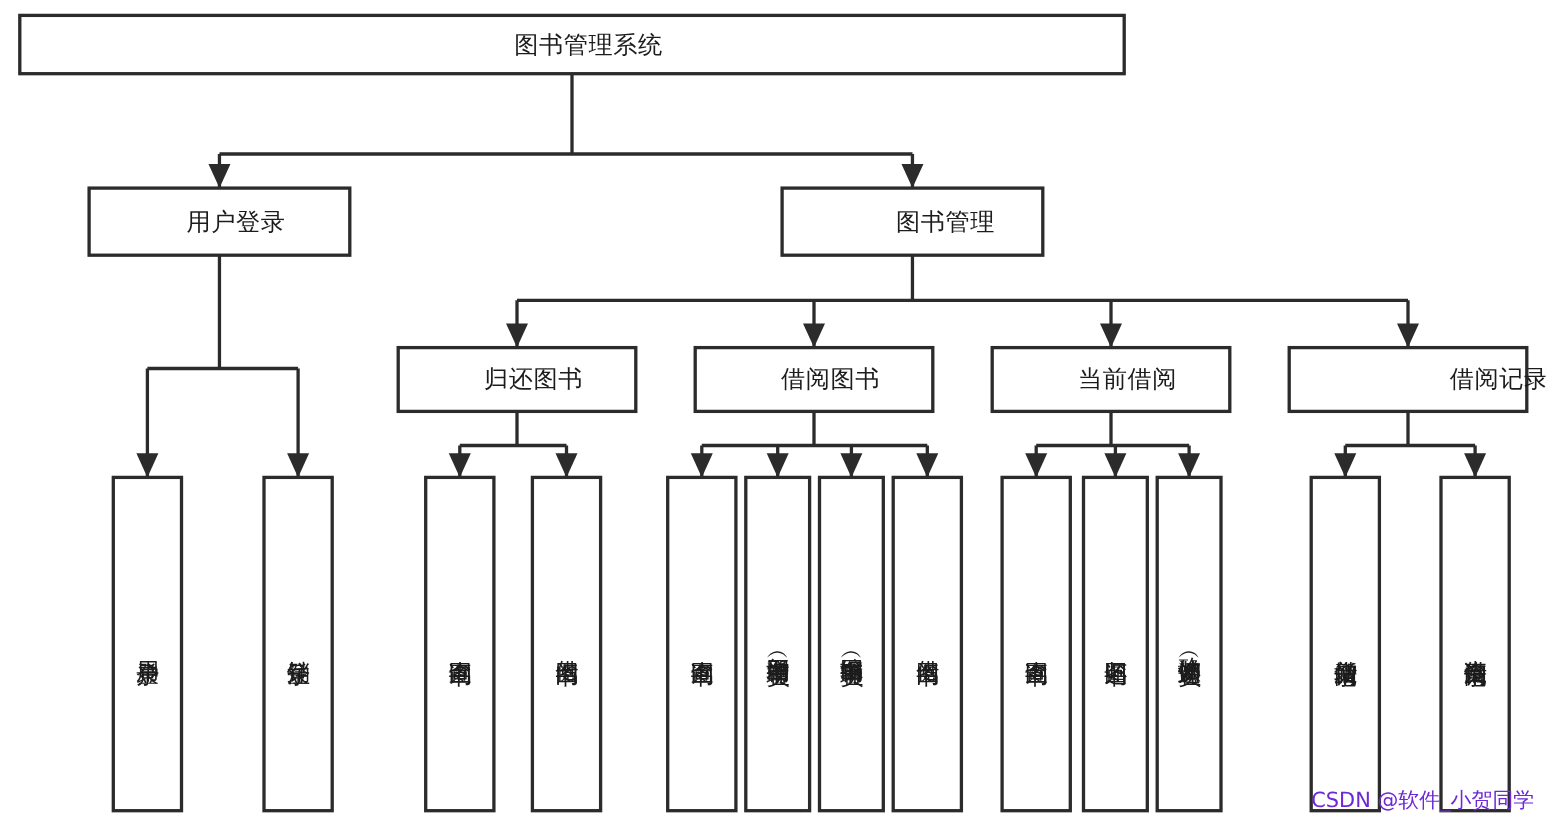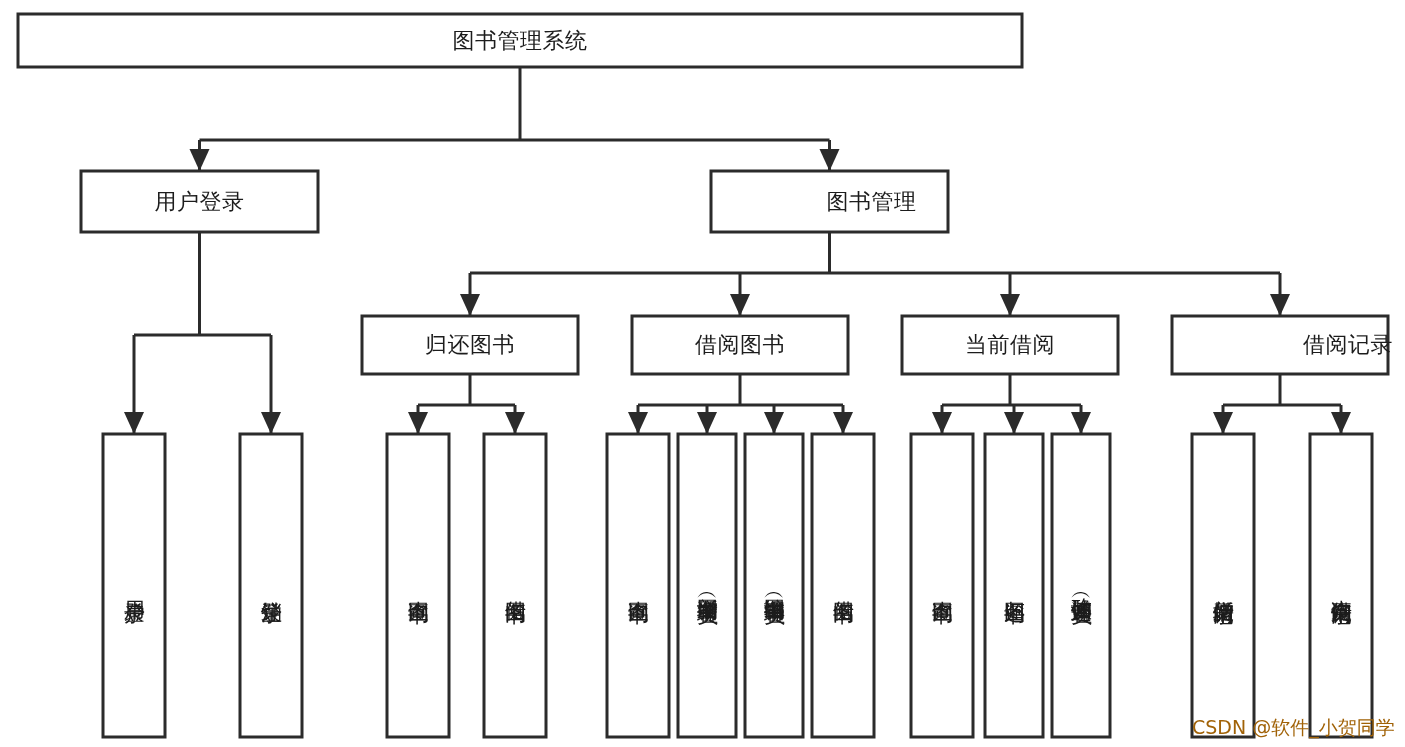--- a/index.html
+++ b/index.html
@@ -47,41 +47,42 @@
     position: absolute;
     display: flex;
     align-items: center;
     justify-content: center;
     font-family: Liberation Mono, monospace;
     font-size: 22px;
     color: #1c1c1c;
     letter-spacing: 0.5px;
     white-space: nowrap;
     pointer-events: none;
+    padding-left: 15px;
   }
   .node-label-v {
     position: absolute;
     display: flex;
     align-items: center;
     justify-content: center;
     font-family: "DejaVu Sans", "Liberation Sans", sans-serif;
     font-size: 21px;
     color: #1c1c1c;
     writing-mode: vertical-rl;
     text-orientation: upright;
     line-height: 1.18;
     letter-spacing: 1px;
     white-space: nowrap;
     pointer-events: none;
   }
   .watermark {
     position: absolute;
     font-family: "DejaVu Sans", "Liberation Sans", sans-serif;
     font-size: 19px;
-    color: #a16207;
+    color: #6d28d9;
     white-space: nowrap;
     pointer-events: none;
   }
 </style>
 </head>
 <body>
 
 <div id="diagram-root">
   <svg class="diagram-canvas" id="diagram-svg" viewBox="0 0 1405 747">
       <g>
@@ -155,21 +156,21 @@
       <rect x="812" y="434" width="62" height="303" class="node-box"></rect>
       <rect x="911" y="434" width="62" height="303" class="node-box"></rect>
       <rect x="985" y="434" width="58" height="303" class="node-box"></rect>
       <rect x="1052" y="434" width="58" height="303" class="node-box"></rect>
       <rect x="1192" y="434" width="62" height="303" class="node-box"></rect>
       <rect x="1310" y="434" width="62" height="303" class="node-box"></rect>
     </svg>
   <div id="label-layer">
       <div class="node-label-h" style="left: 18px; top: 14px; width: 1004px; height: 53px;">图书管理系统</div>
       <div class="node-label-h" style="left: 81px; top: 171px; width: 237px; height: 61px;">用户登录</div>
-      <div class="node-label-h" style="left: 738px; top: 171px; width: 267px; height: 61px;">图书管理</div>
+      <div class="node-label-h" style="left: 711px; top: 171px; width: 267px; height: 61px;">图书管理</div>
       <div class="node-label-h" style="left: 362px; top: 316px; width: 216px; height: 58px;">归还图书</div>
       <div class="node-label-h" style="left: 632px; top: 316px; width: 216px; height: 58px;">借阅图书</div>
       <div class="node-label-h" style="left: 902px; top: 316px; width: 216px; height: 58px; text-align: center;">当前借阅</div>
       <div class="node-label-h" style="left: 1240px; top: 316px; width: 216px; height: 58px;">借阅记录</div>
       <div class="node-label-v" style="left: 103px; top: 434px; width: 62px; height: 303px;">用户登录</div>
       <div class="node-label-v" style="left: 240px; top: 434px; width: 62px; height: 303px;">注销登录</div>
       <div class="node-label-v" style="left: 387px; top: 434px; width: 62px; height: 303px;">查询图书</div>
       <div class="node-label-v" style="left: 484px; top: 434px; width: 62px; height: 303px;">借阅图书</div>
       <div class="node-label-v" style="left: 607px; top: 434px; width: 62px; height: 303px;">查询图书</div>
       <div class="node-label-v" style="left: 678px; top: 434px; width: 58px; height: 303px;">新增图书（管理员）</div>

